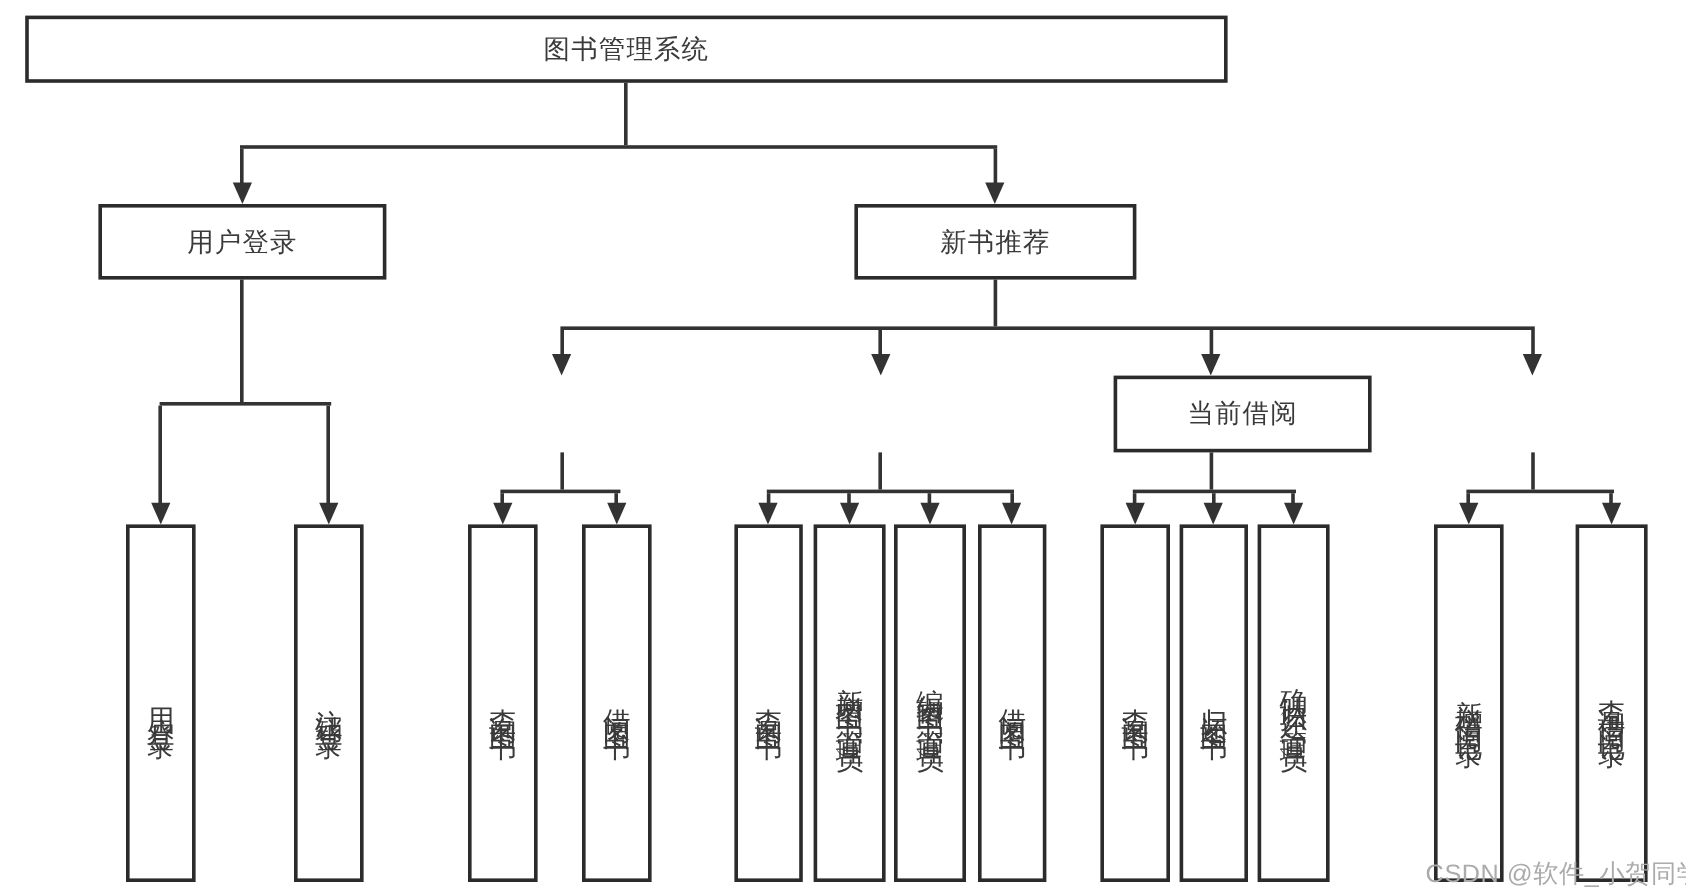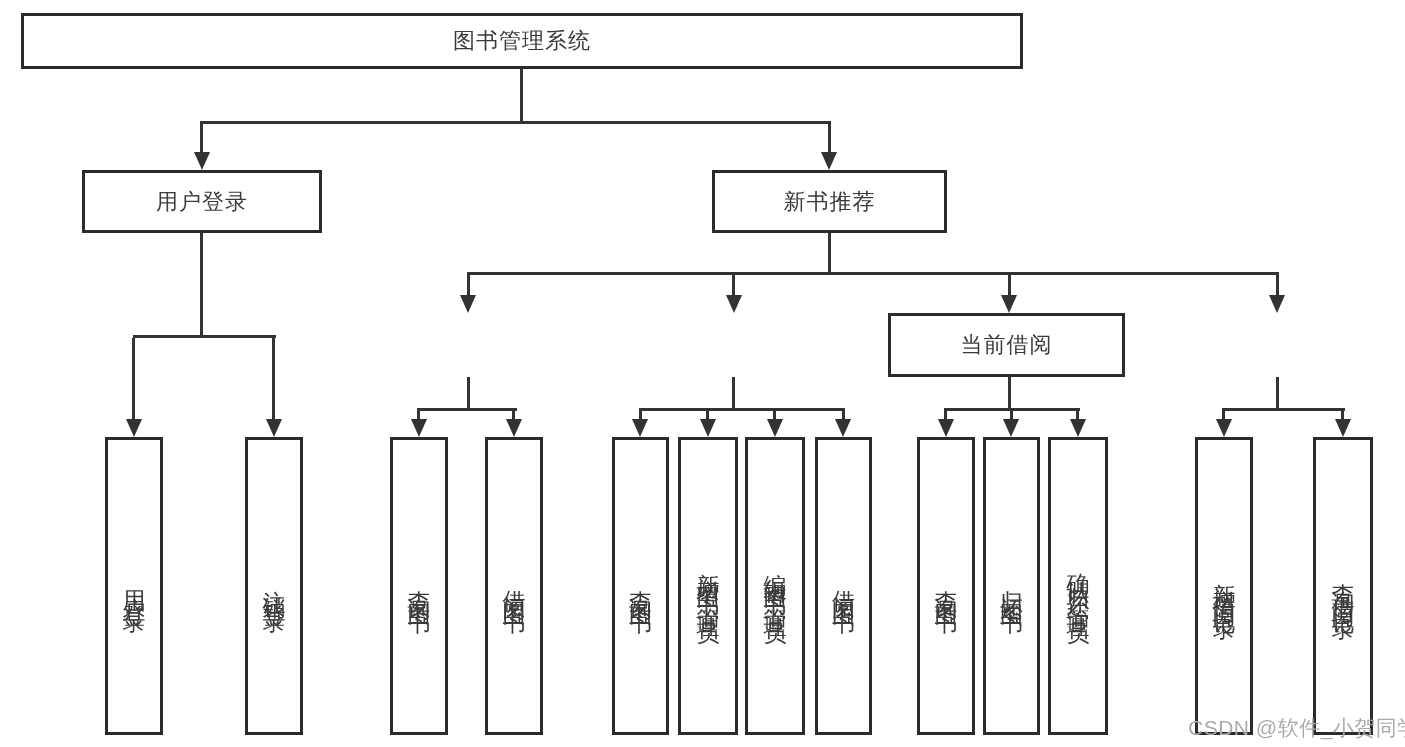--- a/index.html
+++ b/index.html
@@ -90,21 +90,21 @@
   <div class="hline" style="left:467px;top:272px;width:812px"></div>
   <div class="vline" style="left:467px;top:275px;height:21px"></div>
   <div class="arrow" style="left:460px;top:295px"></div>
   <div class="vline" style="left:732px;top:275px;height:21px"></div>
   <div class="arrow" style="left:726px;top:295px"></div>
   <div class="vline" style="left:1008px;top:275px;height:21px"></div>
   <div class="arrow" style="left:1001px;top:295px"></div>
   <div class="vline" style="left:1276px;top:275px;height:21px"></div>
   <div class="arrow" style="left:1269px;top:295px"></div>
 
-  <div class="node" style="left:888px;top:313px;width:237px;height:64px">
+  <div class="node" style="left:928px;top:313px;width:215px;height:64px">
     <span>当前借阅</span>
   </div>
 
   <div class="vline" style="left:467px;top:377px;height:31px"></div>
   <div class="hline" style="left:417px;top:408px;width:100px"></div>
   <div class="vline" style="left:417px;top:411px;height:10px"></div>
   <div class="arrow" style="left:411px;top:419px"></div>
   <div class="vline" style="left:512px;top:411px;height:10px"></div>
   <div class="arrow" style="left:506px;top:419px"></div>
 

